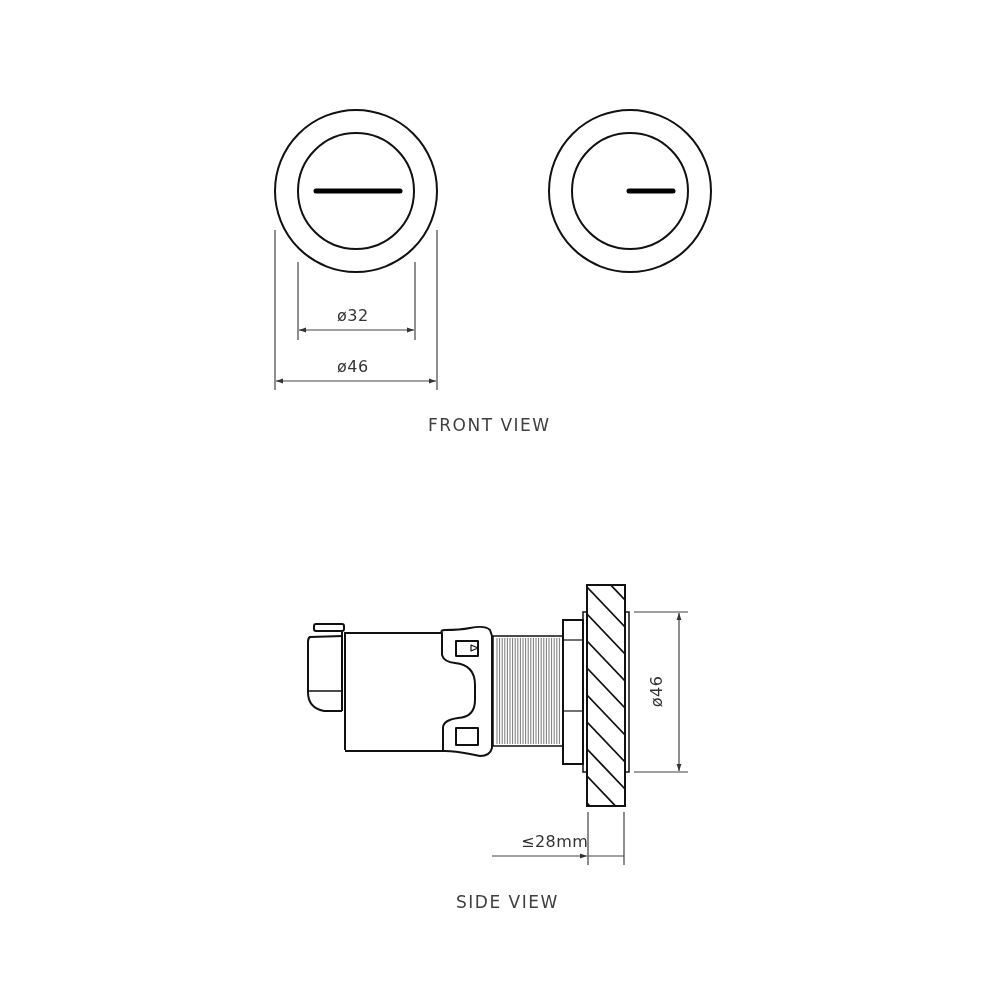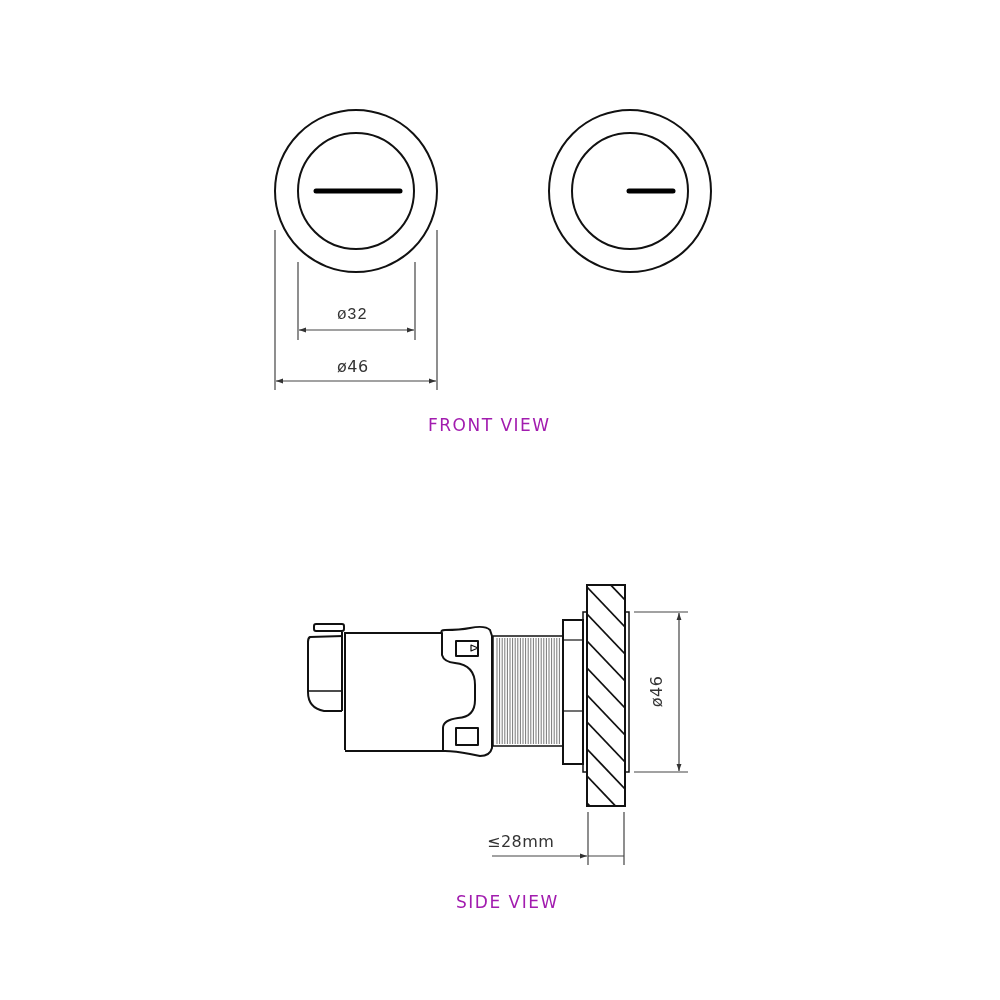--- a/index.html
+++ b/index.html
@@ -1,18 +1,18 @@
 <!DOCTYPE html>
 <html><head>
 <meta charset="utf-8">
 <style>
   html, body { margin: 0; padding: 0; background: #ffffff; }
   body { width: 1000px; height: 1000px; position: relative; overflow: hidden; font-family: "DejaVu Sans", sans-serif; }
   svg.drawing { position: absolute; left: 0; top: 0; }
-  .lbl { position: absolute; color: #a21caf; font-family: "DejaVu Sans", sans-serif; letter-spacing: 1.5px; white-space: nowrap; }
+  .lbl { position: absolute; color: #404040; font-family: "DejaVu Sans", sans-serif; letter-spacing: 1.5px; white-space: nowrap; }
   .view-title { font-size: 17px; }
   .dim { font-size: 16px; color: #333; letter-spacing: 0.5px; }
 </style>
 </head>
 <body>
 
 <svg class="drawing" width="1000" height="1000" viewBox="0 0 1000 1000" xmlns="http://www.w3.org/2000/svg">
   <defs>
     <marker id="arr" viewBox="0 0 10 10" refX="10" refY="5" markerWidth="10" markerHeight="7" orient="auto-start-reverse" markerUnits="userSpaceOnUse">
       <path d="M0,1.5 L10,5 L0,8.5 z" fill="#333"></path>
@@ -119,19 +119,19 @@
     <line x1="634" y1="612" x2="688" y2="612"></line>
     <line x1="634" y1="772" x2="688" y2="772"></line>
     <line x1="679" y1="613" x2="679" y2="771" marker-start="url(#arr)" marker-end="url(#arr)"></line>
     <line x1="588" y1="812" x2="588" y2="865"></line>
     <line x1="624" y1="812" x2="624" y2="865"></line>
     <line x1="492" y1="856" x2="587" y2="856" marker-end="url(#arr)"></line>
     <line x1="588" y1="856" x2="624" y2="856"></line>
   </g>
 </svg>
 
-<div class="lbl dim" style="left:337px; top:306px;font-family:Liberation Mono, monospace;">ø32</div>
+<div class="lbl dim" style="left:337px; top:306px;">ø32</div>
 <div class="lbl dim" style="left:337px; top:357px;">ø46</div>
 <div class="lbl view-title" style="left:428px; top:415px;">FRONT VIEW</div>
 
 <div class="lbl dim" style="left:641px; top:682px; transform: rotate(-90deg); transform-origin: center;">ø46</div>
-<div class="lbl dim" style="left:487px; top:832px;">≤28mm</div>
+<div class="lbl dim" style="left:521px; top:832px;">≤28mm</div>
 <div class="lbl view-title" style="left:456px; top:892px;">SIDE VIEW</div>
 
 </body></html>

